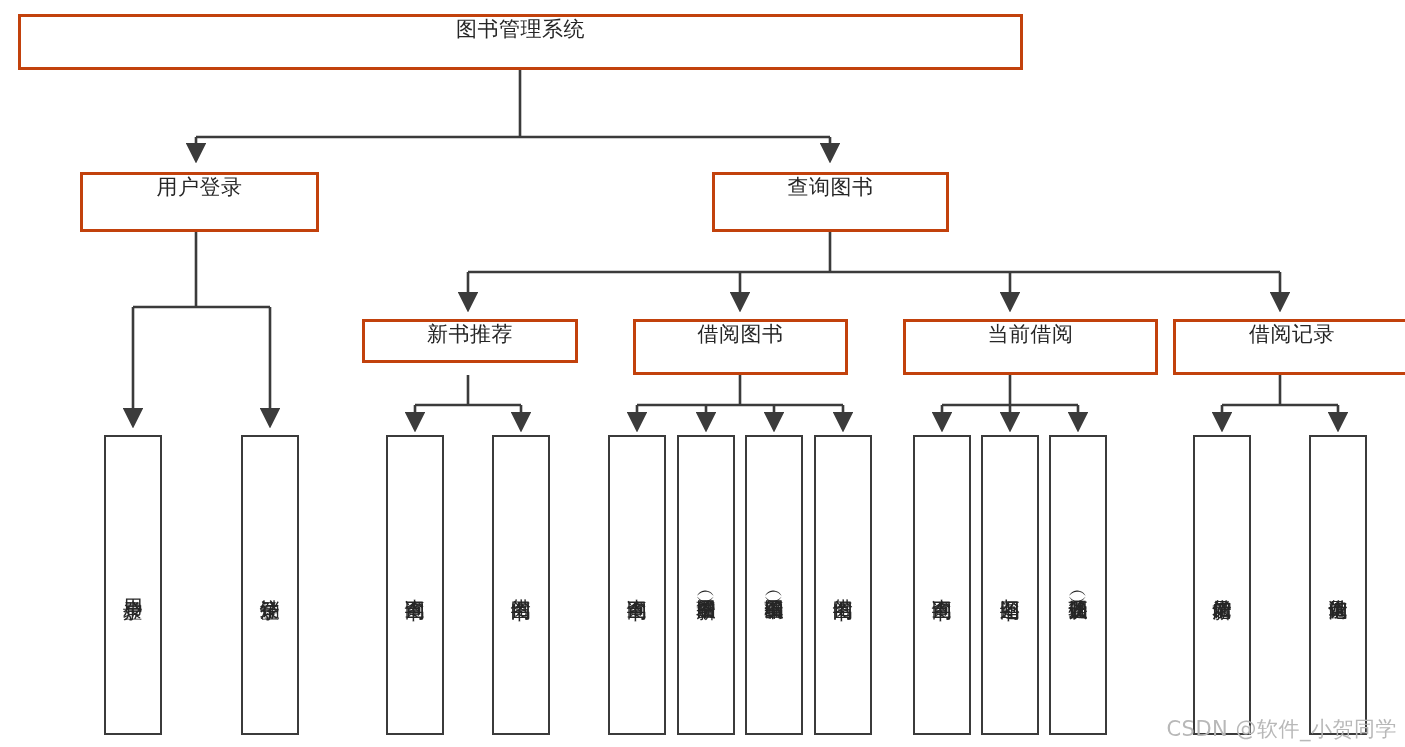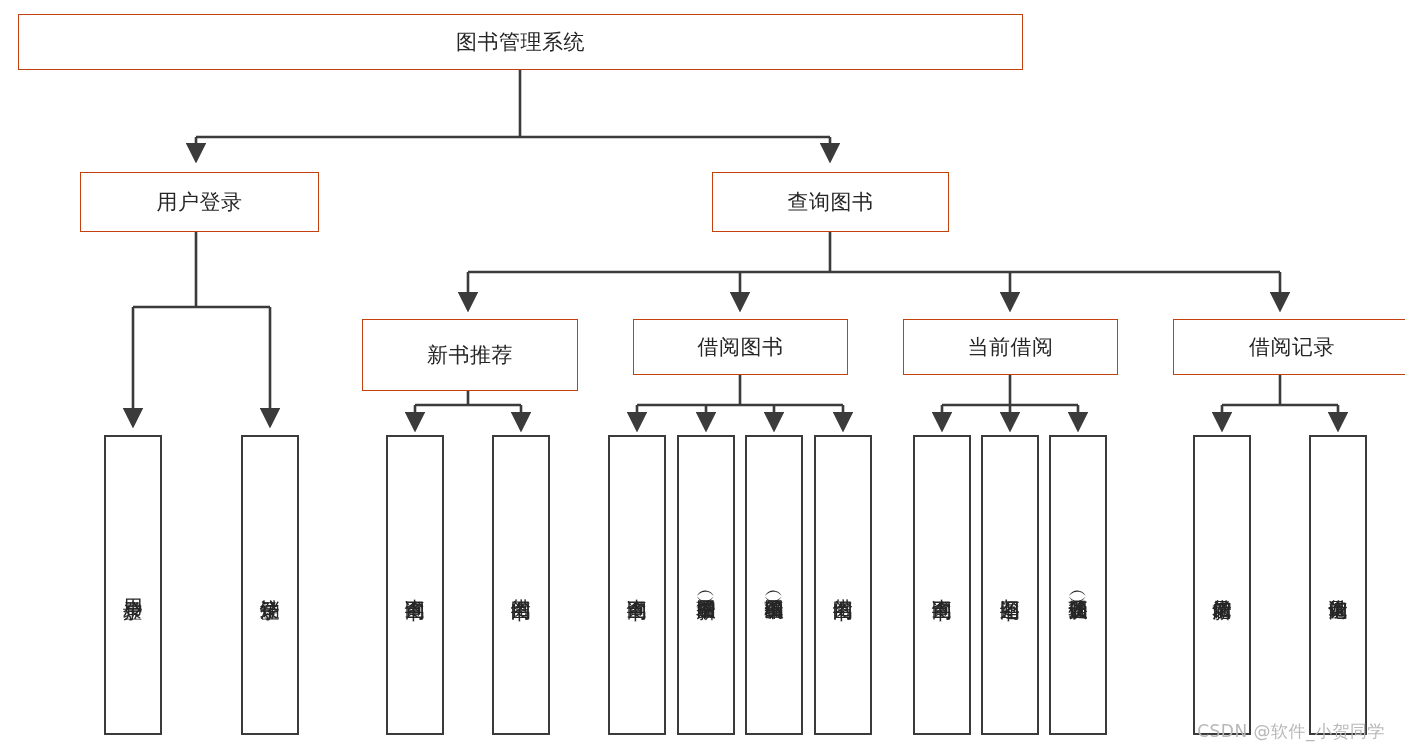--- a/index.html
+++ b/index.html
@@ -21,24 +21,24 @@
   #diagram-svg {
     position: absolute;
     left: 0;
     top: 0;
     width: 1405px;
     height: 747px;
   }
   .node-box {
     position: absolute;
     box-sizing: border-box;
-    border: 1px solid #c2410c;
+    border: 3px solid #c2410c;
     background: #ffffff;
     display: flex;
-    align-items: center;
+    align-items: flex-start;
     justify-content: center;
     color: #262626;
   }
   .node-label {
     font-size: 21px;
     line-height: 1.15;
     letter-spacing: 0.5px;
     white-space: nowrap;
     color: #262626;
   }
@@ -63,23 +63,23 @@
     white-space: nowrap;
     text-align: center;
   }
   .leaf-label.tall {
     font-size: 19px;
     line-height: 1.05;
     letter-spacing: 0px;
   }
   .watermark {
     position: absolute;
-    right: 20px;
+    right: 8px;
     bottom: 4px;
-    font-size: 17px;
+    font-size: 21px;
     color: #b8b8b8;
     letter-spacing: 0.5px;
     white-space: nowrap;
     pointer-events: none;
   }
 </style>
 </head>
 <body>
 
 <div id="canvas">
@@ -139,29 +139,29 @@
   </div>
 
   <div class="node-box" style="left:80px; top:172px; width:239px; height:60px;">
     <span class="node-label">用户登录</span>
   </div>
 
   <div class="node-box" style="left:712px; top:172px; width:237px; height:60px;">
     <span class="node-label">查询图书</span>
   </div>
 
-  <div class="node-box" style="left:362px; top:319px; width:216px; height:72px;">
+  <div class="node-box" style="left:362px; top:319px; width:216px; height:44px;">
     <span class="node-label">新书推荐</span>
   </div>
 
   <div class="node-box" style="left:633px; top:319px; width:215px; height:56px;">
     <span class="node-label">借阅图书</span>
   </div>
 
-  <div class="node-box" style="left:903px; top:319px; width:215px; height:56px;">
+  <div class="node-box" style="left:903px; top:319px; width:255px; height:56px;">
     <span class="node-label">当前借阅</span>
   </div>
 
   <div class="node-box" style="left:1173px; top:319px; width:238px; height:56px;">
     <span class="node-label">借阅记录</span>
   </div>
 
   <div class="leaf-box" style="left:104px; top:435px; width:58px; height:300px;">
     <span class="leaf-label">用户登录</span>
   </div>

